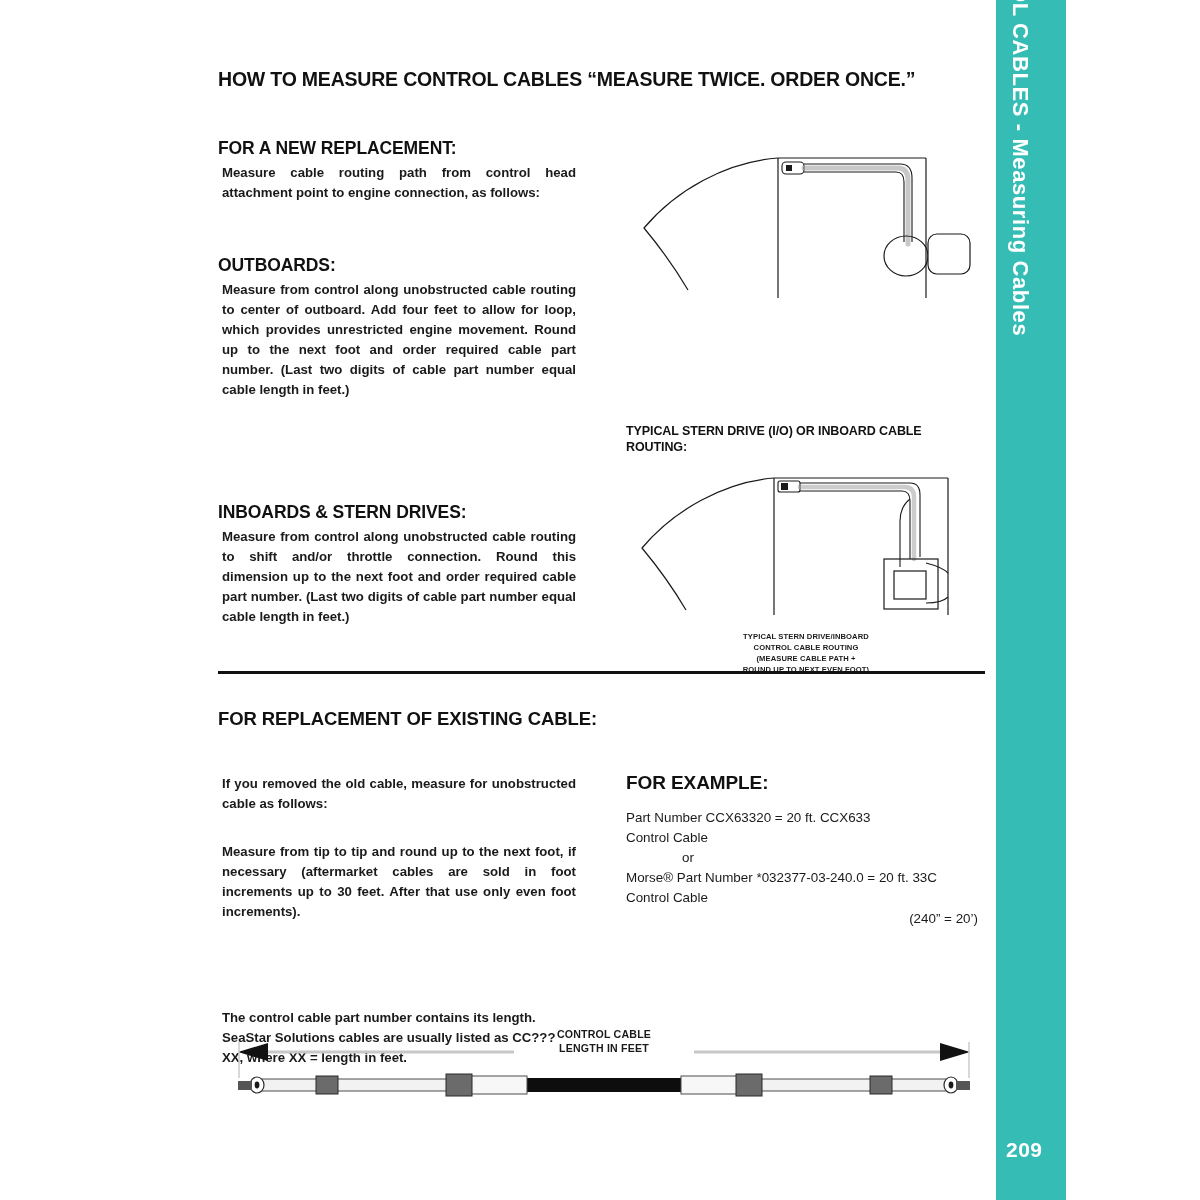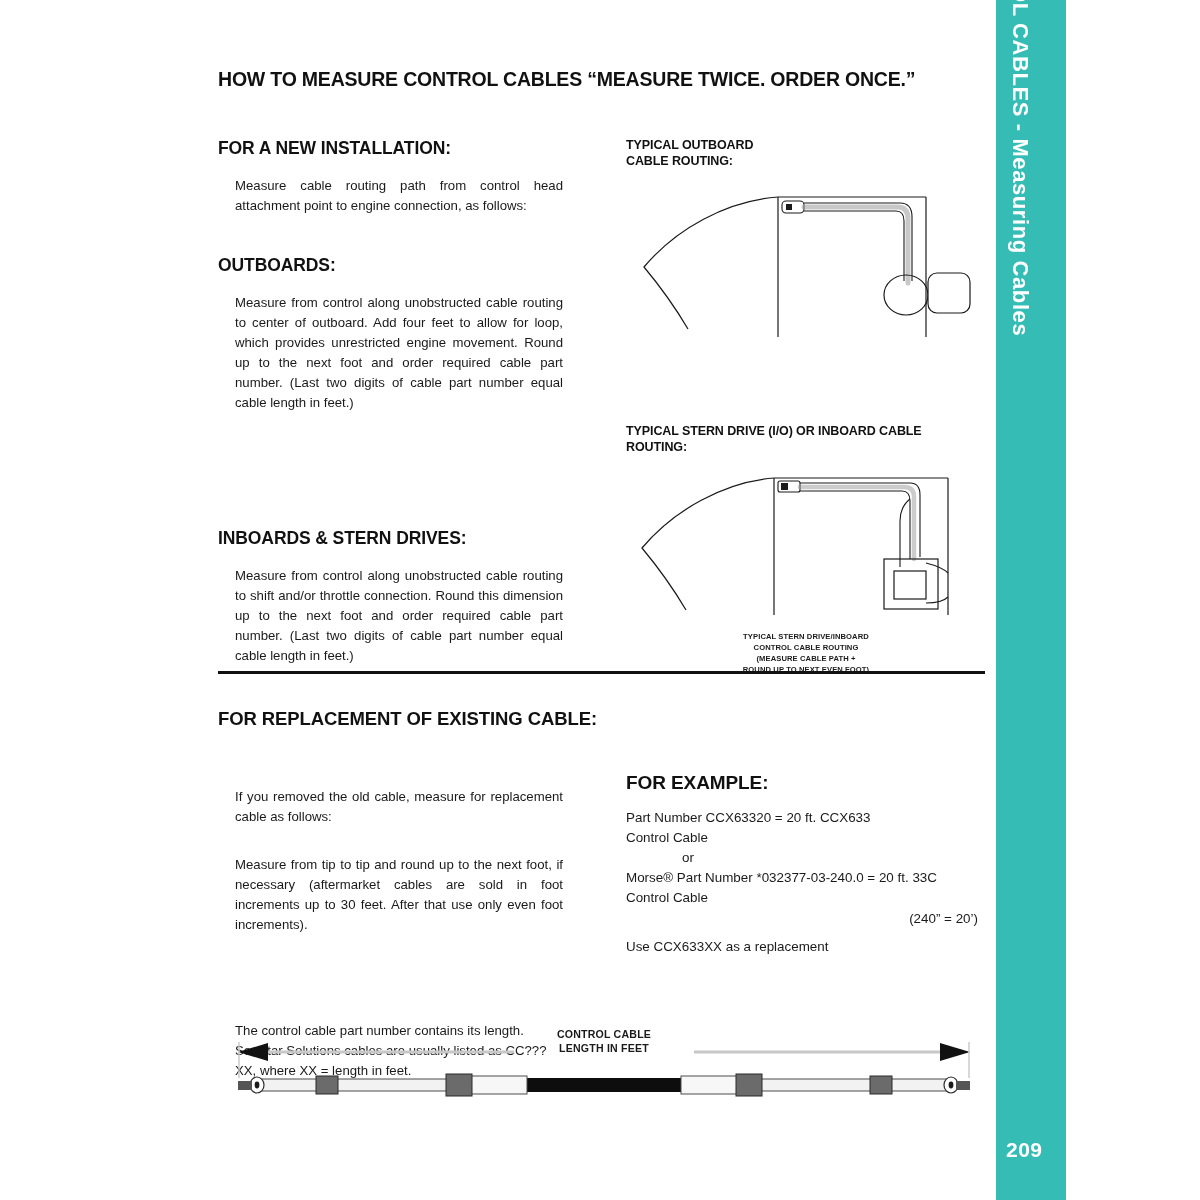--- a/index.html
+++ b/index.html
@@ -89,32 +89,33 @@
   }
   h3.diag-head {
     margin: 0 0 8px 0;
     font-size: 12.5px;
     font-weight: bold;
     letter-spacing: -0.1px;
     color: #111111;
     line-height: 1.25;
   }
   p.body {
-    margin: 17px;
+    margin: 4px;
     font-size: 13.2px;
     line-height: 1.52;
     text-align: justify;
     color: #1a1a1a;
+    font-weight: bold;
   }
   p.body.nojust { text-align: left; }
 
   
   #blk-new        { top: 138px; }
   #blk-outboards  { top: 255px; }
-  #blk-inboards   { top: 528px; }
+  #blk-inboards   { top: 502px; }
 
   
   #divider {
     position: absolute;
     left: 0px;
     top: 671px;
     width: 767px;
     height: 3px;
     background: #111111;
   }
@@ -175,36 +176,35 @@
   <div id="side-tab" style="background: rgb(53, 189, 181);">
     <div id="side-tab-label">CONTROL CABLES - Measuring Cables</div>
     <div id="page-number">209</div>
   </div>
 
   <div id="content">
 
     <h1 class="page-title">HOW TO MEASURE CONTROL CABLES “MEASURE TWICE. ORDER ONCE.”</h1>
 
     <div class="col-left" id="blk-new">
-      <h2 class="sec-head">FOR A NEW INSTALLATION:</h2>
+      <h2 class="sec-head">FOR A NEW REPLACEMENT:</h2>
       <p class="body">Measure cable routing path from control head attachment point to engine connection, as follows:</p>
     </div>
 
     <div class="col-left" id="blk-outboards">
       <h2 class="sec-head">OUTBOARDS:</h2>
       <p class="body">Measure from control along unobstructed cable routing to center of outboard. Add four feet to allow for loop, which provides unrestricted engine movement. Round up to the next foot and order required cable part number. (Last two digits of cable part number equal cable length in feet.)</p>
     </div>
 
     <div class="col-left" id="blk-inboards">
       <h2 class="sec-head">INBOARDS &amp; STERN DRIVES:</h2>
       <p class="body">Measure from control along unobstructed cable routing to shift and/or throttle connection. Round this dimension up to the next foot and order required cable part number. (Last two digits of cable part number equal cable length in feet.)</p>
     </div>
 
     <div class="col-right" id="blk-diag1">
-      <h3 class="diag-head"><span>TYPICAL OUTBOARD</span><br><span>CABLE ROUTING:</span></h3>
 
       <div class="diagram-wrap">
         <svg width="360" height="170" viewBox="0 0 360 170">
 
           <g fill="none" stroke="#1a1a1a" stroke-width="1.2">
             <path d="M152,20 C100,24 50,52 18,90 C33,108 49,130 62,152"></path>
             <line x1="152" y1="20" x2="300" y2="20"></line>
             <line x1="152" y1="20" x2="152" y2="160"></line>
             <line x1="300" y1="20" x2="300" y2="160"></line>
           </g>
@@ -273,40 +273,39 @@
       </div>
     </div>
 
     <div id="divider"></div>
 
     <div class="col-left" id="blk-replacement-head" style="width:600px;">
       <h2 class="sec-head">FOR REPLACEMENT OF EXISTING CABLE:</h2>
     </div>
 
     <div class="col-left" id="blk-repl-p1">
-      <p class="body">If you removed the old cable, measure for replacement cable as follows:</p>
+      <p class="body">If you removed the old cable, measure for unobstructed cable as follows:</p>
     </div>
 
     <div class="col-left" id="blk-repl-p2">
       <p class="body">Measure from tip to tip and round up to the next foot, if necessary (aftermarket cables are sold in foot increments up to 30 feet. After that use only even foot increments).</p>
     </div>
 
     <div class="col-left" id="blk-repl-p3">
       <p class="body nojust">The control cable part number contains its length. SeaStar Solutions cables are usually listed as CC???XX, where XX = length in feet.</p>
     </div>
 
     <div class="col-right" id="blk-example">
       <h2 class="sec-head">FOR EXAMPLE:</h2>
       <div class="ex-line">Part Number CCX63320 = 20 ft. CCX633</div>
       <div class="ex-line">Control Cable</div>
       <div class="ex-line ex-or">or</div>
       <div class="ex-line">Morse® Part Number *032377-03-240.0 = 20 ft. 33C</div>
       <div class="ex-line">Control Cable</div>
       <div class="ex-line ex-right">(240” = 20’)</div>
-      <div class="ex-line">Use CCX633XX as a replacement</div>
     </div>
 
     <div id="cable-art">
       <div class="cable-label">
         <span>CONTROL CABLE</span><br>
         <span>LENGTH IN FEET</span>
       </div>
 
       <svg width="760" height="80" viewBox="0 0 760 80">
 

